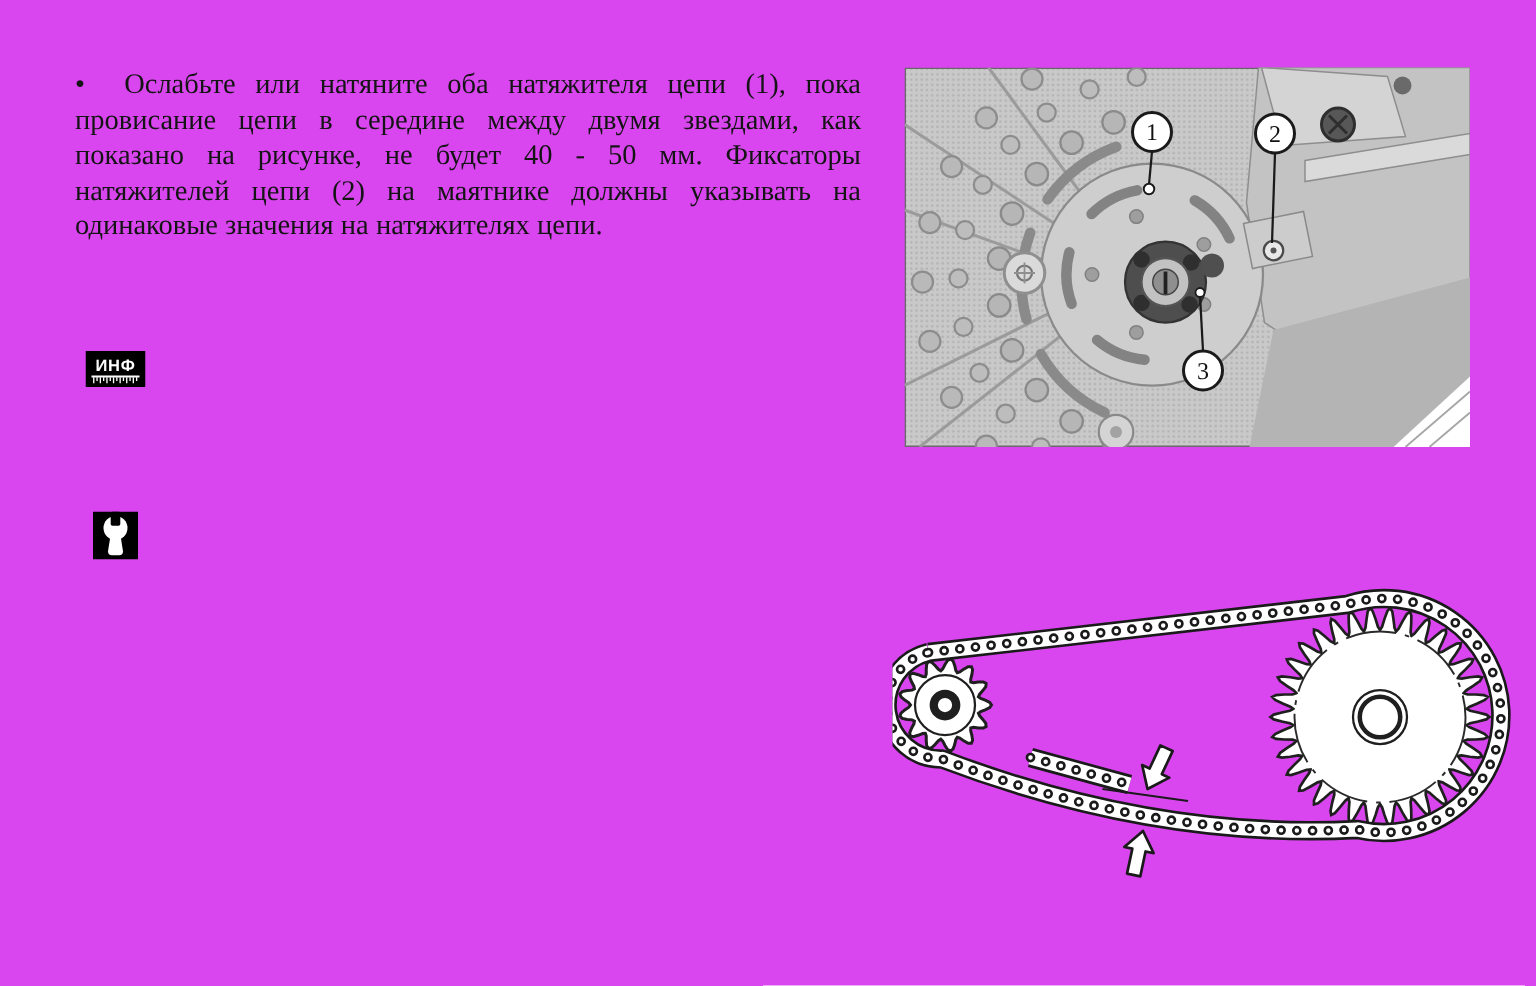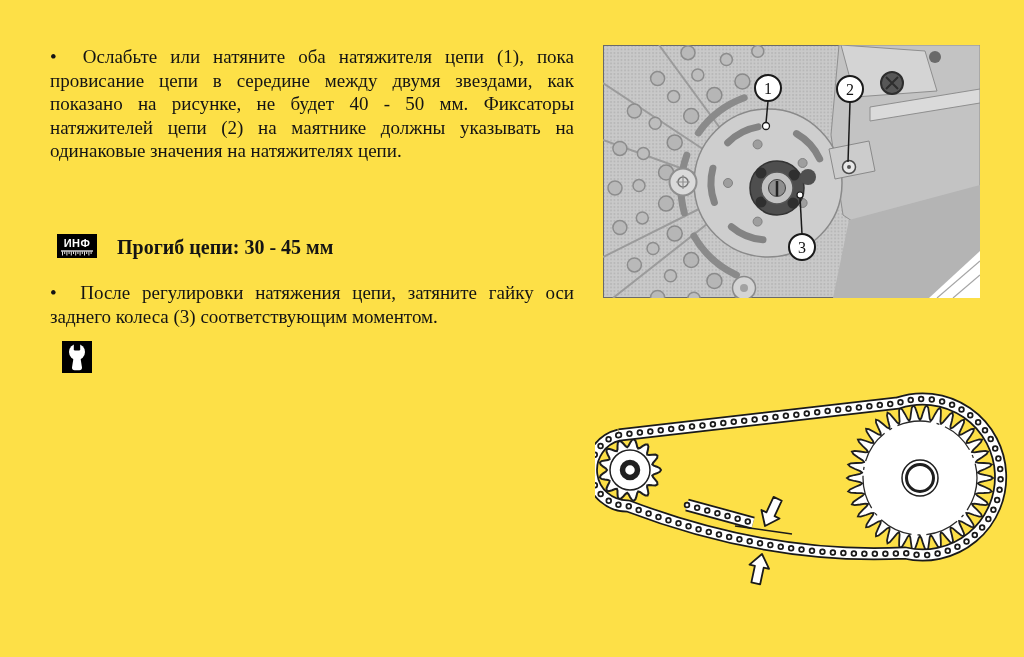--- a/index.html
+++ b/index.html
@@ -1,16 +1,16 @@
 <!DOCTYPE html>
 <html><head>
 <meta charset="utf-8">
 <style>
   html,body{margin:0;padding:0;background:#fff;}
-  .page{position:relative;width:1024px;height:657px;background:#fde047;overflow:hidden;
+  .page{position:relative;width:1024px;height:657px;background:#d946ef;overflow:hidden;
         font-family:"Liberation Serif",serif;color:#141414;}
   .para{position:absolute;left:50px;width:524px;font-size:19px;line-height:23.5px;
         text-align:justify;text-justify:inter-word;margin:0;}
   #para1{top:45px;}
   #para2{top:281px;}
   .spec-label{position:absolute;left:117px;font-size:20px;font-weight:bold;white-space:nowrap;}
   #info-label{top:236px;}
   #torque-label{top:347px;}
   .icon-box{position:absolute;}
   #info-icon{left:57px;top:234px;}
@@ -27,23 +27,21 @@
   <p class="para" id="para1"><span>•</span>&nbsp; <span>Ослабьте или натяните оба натяжителя цепи (1), пока провисание цепи в середине между двумя звездами, как показано на рисунке, не будет 40 - 50 мм. Фиксаторы натяжителей цепи (2) на маятнике должны указывать на одинаковые значения на натяжителях цепи.</span></p>
 
   <span class="icon-box" id="info-icon">
     <svg width="40" height="24" viewBox="0 0 40 24">
       <rect x="0" y="0" width="40" height="24" fill="#000"></rect>
       <text x="20" y="13" text-anchor="middle" font-family="Liberation Sans, sans-serif" font-size="11" font-weight="bold" letter-spacing="0.5" fill="#fff">ИНФ</text>
       <line x1="4" y1="17" x2="36" y2="17" stroke="#fff" stroke-width="1.2"></line>
       <path d="M5.5 17.5v4 M7.7 17.5v2.5 M9.9 17.5v4 M12.1 17.5v2.5 M14.3 17.5v4 M16.5 17.5v2.5 M18.7 17.5v4 M20.9 17.5v2.5 M23.1 17.5v4 M25.3 17.5v2.5 M27.5 17.5v4 M29.7 17.5v2.5 M31.9 17.5v4 M34.1 17.5v2.5" stroke="#fff" stroke-width="0.9"></path>
     </svg>
   </span>
-  <div class="spec-label" id="info-label">Прогиб цепи: 30 - 45 мм</div>
-
-  <p class="para" id="para2"><span>•</span>&nbsp; <span>После регулировки натяжения цепи, затяните гайку оси заднего колеса (3) соответствующим моментом.</span></p>
+
 
   <span class="icon-box" id="torque-icon">
     <svg width="30" height="32" viewBox="0 0 30 32">
       <rect x="0" y="0" width="30" height="32" fill="#000"></rect>
       <circle cx="15" cy="11" r="8" fill="#fff"></circle>
       <path d="M11.6 16.5 L10 26.5 Q10 29.2 12.6 29.2 L17.4 29.2 Q20 29.2 20 26.5 L18.4 16.5 Z" fill="#fff"></path>
       <rect x="11.8" y="0" width="6.4" height="9.5" rx="1.2" fill="#000"></rect>
     </svg>
   </span>
 

